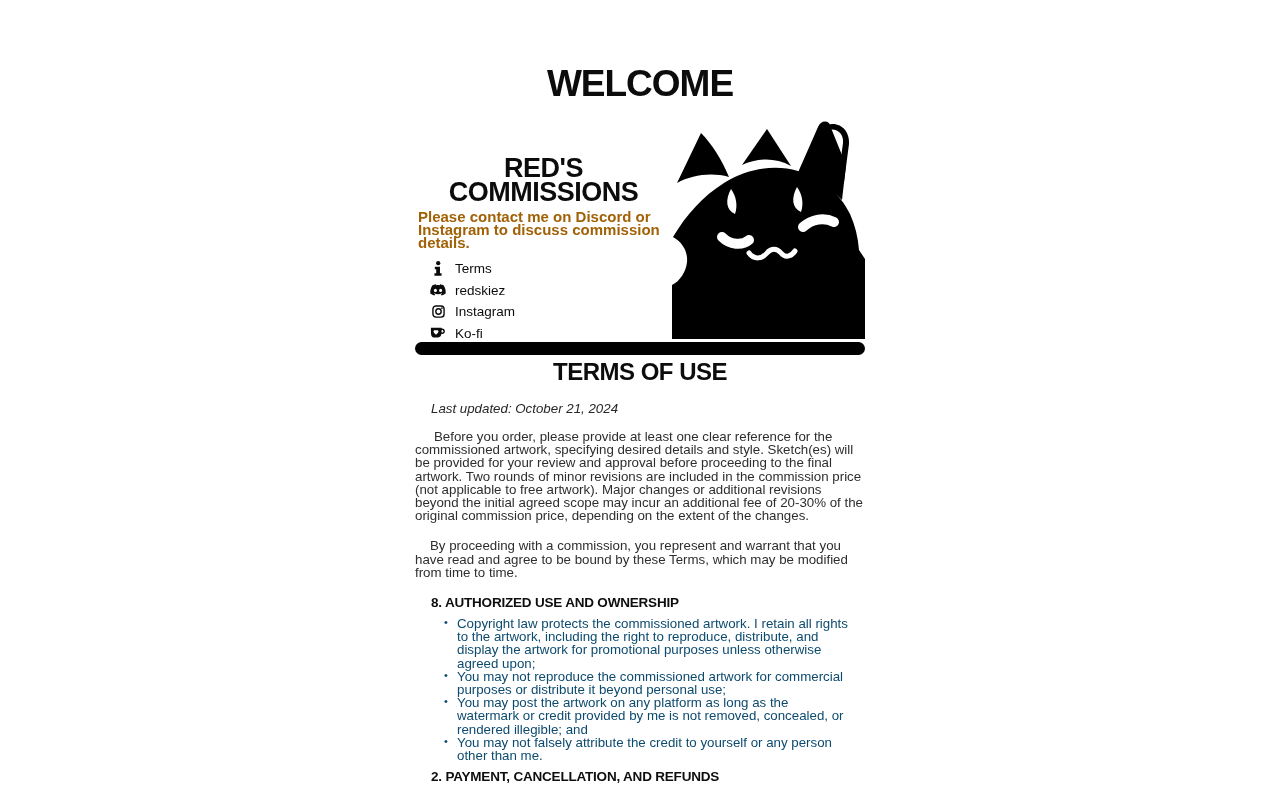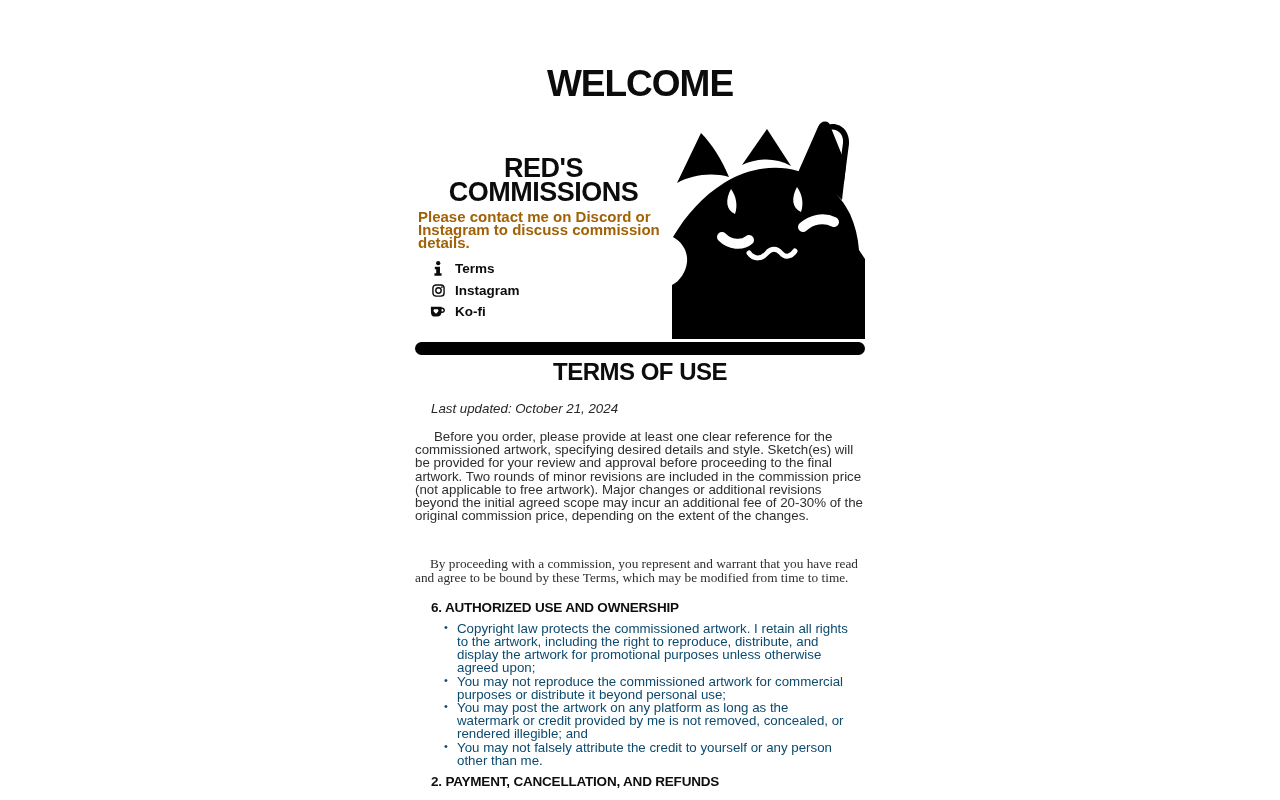--- a/index.html
+++ b/index.html
@@ -20,34 +20,34 @@
   }
   .profile-heading div{white-space:nowrap;}
   .contact{
     margin-top:6px;padding-left:3px;font-size:15px;line-height:13px;
     font-weight:bold;color:#a16207;
   }
   .contact div{white-space:nowrap;}
   .links{margin-top:9px;padding-left:15px;}
   .link-row{
     display:flex;align-items:center;height:21.5px;gap:9px;
-    font-size:13.5px;font-weight:bold;color:#0c0c0c;cursor:pointer;
+    font-size:13.5px;font-weight:normal;color:#0c0c0c;cursor:pointer;
   }
   .link-row .ico{width:16px;display:flex;justify-content:center;align-items:center;}
   .link-row svg{fill:#0c0c0c;}
   .mascot{margin-left:auto;width:193px;height:219px;}
   .bar{height:13px;background:#000;border-radius:7px;margin-top:3px;}
   .terms-title{
     font-size:24px;font-weight:bold;text-align:center;margin:4px 0 16px;
     letter-spacing:-0.5px;color:#0c0c0c;line-height:26px;
   }
   .updated{font-style:italic;font-size:13.3px;margin:8px 0 14px 16px;color:#262626;}
   p.body{font-size:13.3px;line-height:13.2px;margin:0;color:#2e2e2e;}
   p.p1{margin-top:6px;text-indent:19px;}
-  p.p2{margin-top:35px;text-indent:15px;font-family:Liberation Serif, serif;}
+  p.p2{margin-top:17px;text-indent:15px;}
   h3.sec{font-size:13.5px;font-weight:bold;margin:16px 0 0 16px;color:#0e0e0e;letter-spacing:-0.2px;}
   h3.sec2{margin-top:7px;}
   ul.blt{
     list-style:none;margin:7px 0 0 27px;padding:0;width:407px;
     font-size:13.3px;line-height:13.2px;color:#0c4a6e;
   }
   ul.blt li{position:relative;padding-left:15px;}
   ul.blt li::before{content:"\2022";position:absolute;left:2px;top:-1px;font-size:11px;}
 </style>
 </head>
@@ -70,20 +70,30 @@
       </div>
       <div class="links">
         <div class="link-row">
           <span class="ico">
             <svg viewBox="0 0 10 16" width="10" height="15">
                 <circle cx="5.2" cy="2.3" r="2.3"></circle>
                 <path d="M1.6 6.2h5.5v6.9h1.7v2.6H1.2v-2.6h1.9V8.8H1.6z"></path>
               </svg>
           </span>
           <span>Terms</span>
+        </div>
+        <div class="link-row">
+          <span class="ico">
+            <svg viewBox="0 0 16 12" width="16" height="12">
+                <path d="M13.5 1.2C12.4.7 11.3.4 10.1.2L9.6 1.2C8.5 1 7.5 1 6.4 1.2L5.9.2C4.7.4 3.6.7 2.5 1.2C.6 4 .1 6.8.3 9.5C1.7 10.5 3 11.2 4.4 11.6L5.3 10.3C4.8 10.1 4.3 9.9 3.8 9.6L4.1 9.3C6.6 10.5 9.4 10.5 11.9 9.3L12.2 9.6C11.7 9.9 11.2 10.1 10.7 10.3L11.6 11.6C13 11.2 14.3 10.5 15.7 9.5C16 6.2 15.1 3.4 13.5 1.2Z"></path>
+                <ellipse fill="#fff" cx="5.4" cy="6.4" rx="1.5" ry="1.7"></ellipse>
+                <ellipse fill="#fff" cx="10.6" cy="6.4" rx="1.5" ry="1.7"></ellipse>
+              </svg>
+          </span>
+          <span>redskiez</span>
         </div>
         <div class="link-row">
           <span class="ico">
             <svg viewBox="0 0 14 14" width="13" height="13">
                 <rect x="1" y="1" width="12" height="12" rx="3.4" fill="none" stroke="#0c0c0c" stroke-width="1.5"></rect>
                 <circle cx="7" cy="7" r="2.9" fill="none" stroke="#0c0c0c" stroke-width="1.5"></circle>
                 <circle cx="10.7" cy="3.3" r="0.9"></circle>
               </svg>
           </span>
           <span>Instagram</span>
@@ -119,21 +129,21 @@
   </div>
 
   <div class="bar"></div>
 
   <h2 class="terms-title">TERMS OF USE</h2>
   <div class="updated">Last updated: October 21, 2024</div>
 
   <p class="body p1">Before you order, please provide at least one clear reference for the commissioned artwork, specifying desired details and style. Sketch(es) will be provided for your review and approval before proceeding to the final artwork. Two rounds of minor revisions are included in the commission price (not applicable to free artwork). Major changes or additional revisions beyond the initial agreed scope may incur an additional fee of 20-30% of the original commission price, depending on the extent of the changes.</p>
   <p class="body p2">By proceeding with a commission, you represent and warrant that you have read and agree to be bound by these Terms, which may be modified from time to time.</p>
 
-  <h3 class="sec">6. AUTHORIZED USE AND OWNERSHIP</h3>
+  <h3 class="sec">8. AUTHORIZED USE AND OWNERSHIP</h3>
   <ul class="blt">
     <li>Copyright law protects the commissioned artwork. I retain all rights to the artwork, including the right to reproduce, distribute, and display the artwork for promotional purposes unless otherwise agreed upon;</li>
     <li>You may not reproduce the commissioned artwork for commercial purposes or distribute it beyond personal use;</li>
     <li>You may post the artwork on any platform as long as the watermark or credit provided by me is not removed, concealed, or rendered illegible; and</li>
     <li>You may not falsely attribute the credit to yourself or any person other than me.</li>
   </ul>
 
   <h3 class="sec sec2">2. PAYMENT, CANCELLATION, AND REFUNDS</h3>
 
 </div>

